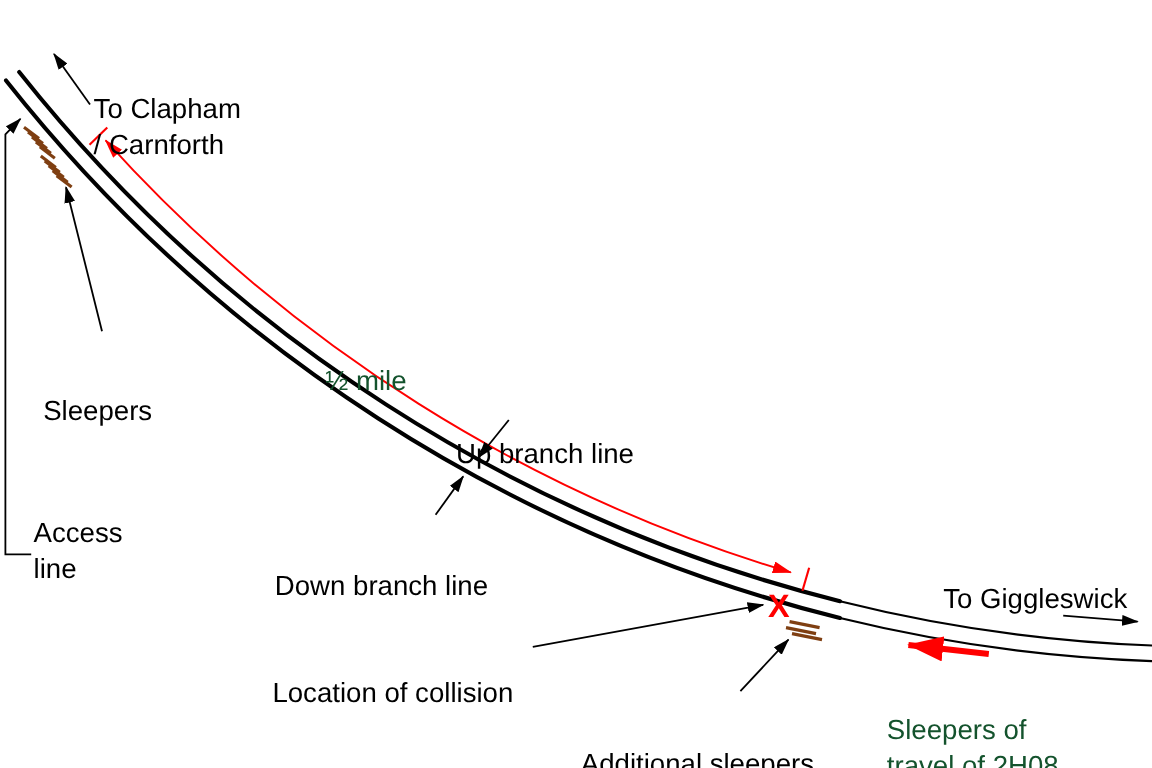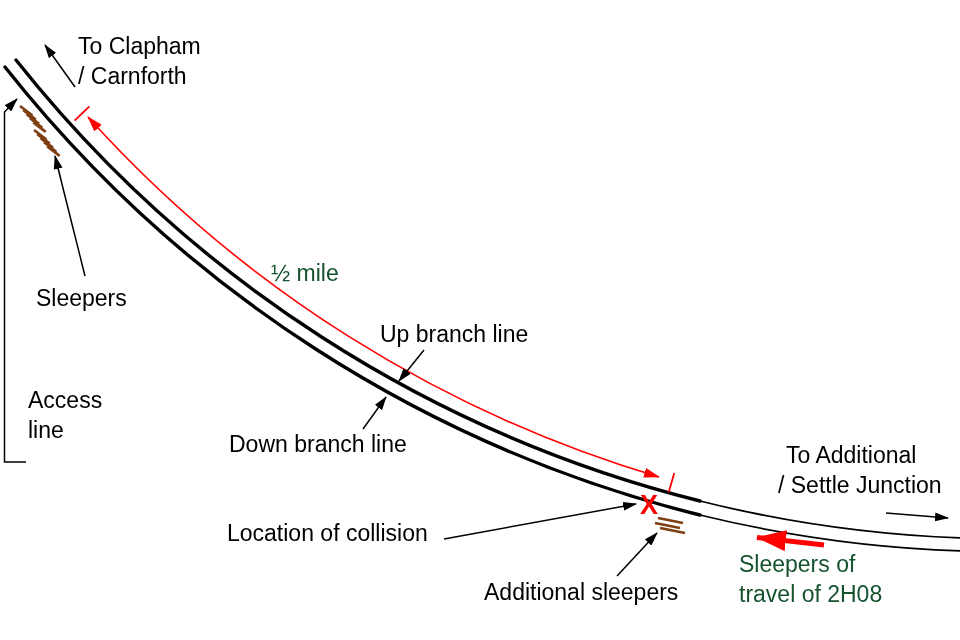--- a/index.html
+++ b/index.html
@@ -4,20 +4,21 @@
 <style>
   html,body{margin:0;padding:0;background:#ffffff;}
   .stage{
     position:relative;width:960px;height:640px;background:#ffffff;
     font-family:"Liberation Sans",sans-serif;overflow:hidden;
   }
   .stage svg{position:absolute;left:0;top:0;}
   .lbl{
     position:absolute;font-size:23px;line-height:30px;color:#000000;
     white-space:nowrap;
+    margin-top:44px;
   }
   .lbl.red{color:#14532d;}
 </style>
 </head>
 <body>
 
 <div class="stage">
 
   <svg width="960" height="640" viewBox="0 0 960 640">
     <defs>
@@ -90,21 +91,20 @@
   <div class="lbl red" style="left:271px;top:258px">½ mile</div>
 
   <div class="lbl" style="left:380px;top:319px">Up branch line</div>
 
   <div class="lbl" style="left:229px;top:429px">Down branch line</div>
 
   <div class="lbl" style="left:484px;top:577px">Additional sleepers</div>
 
   <div class="lbl" style="left:227px;top:518px">Location of collision</div>
 
-  <div class="lbl" style="left:786px;top:440px">To Additional</div>
-  <div class="lbl" style="left:778px;top:470px">/ Settle Junction</div>
+  <div class="lbl" style="left:786px;top:440px">To Giggleswick</div>
 
   <div class="lbl red" style="left:739px;top:549px">
     <div>Sleepers of</div>
     <div>travel of 2H08</div>
   </div>
 
 </div>
 
 </body></html>

